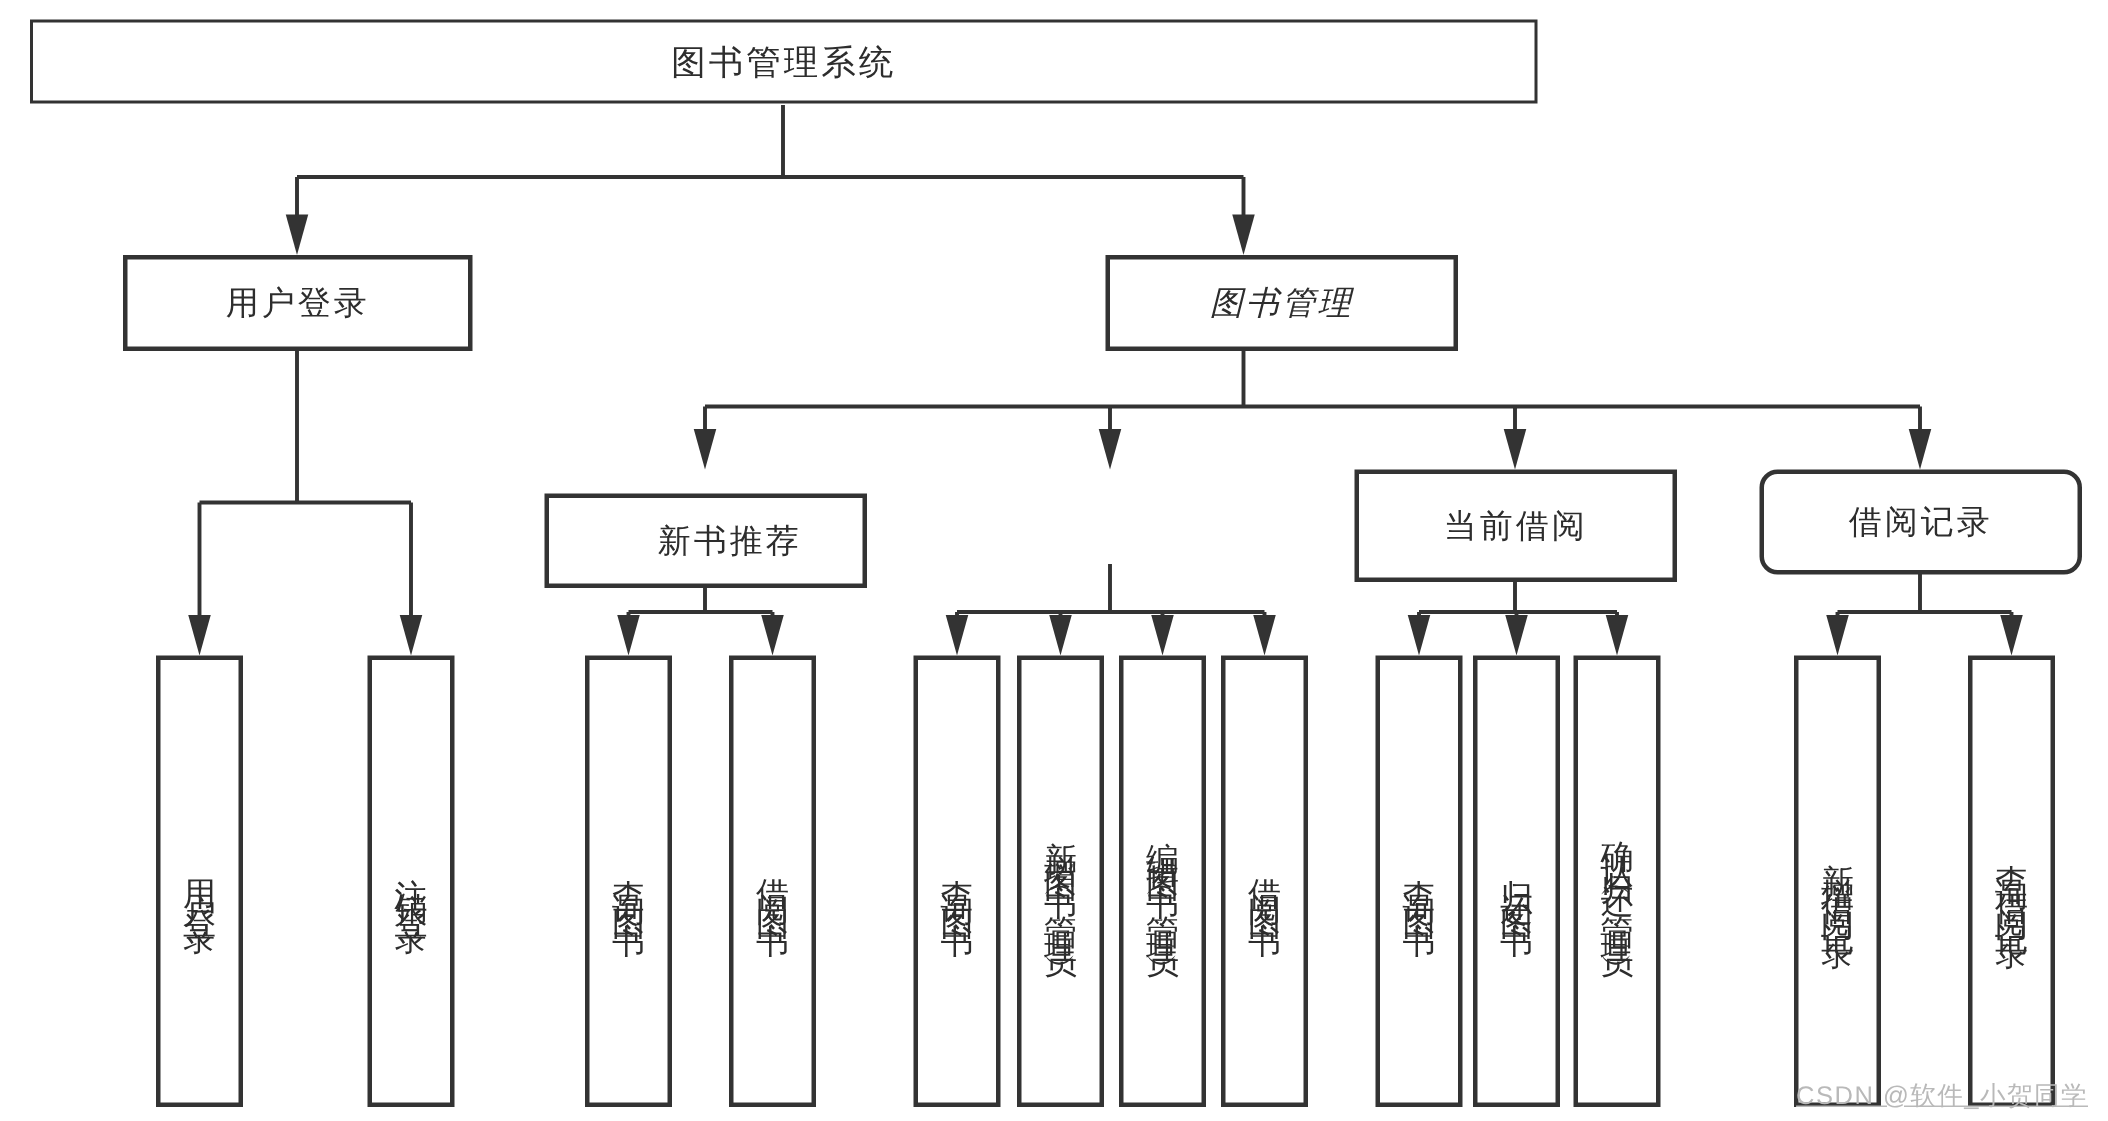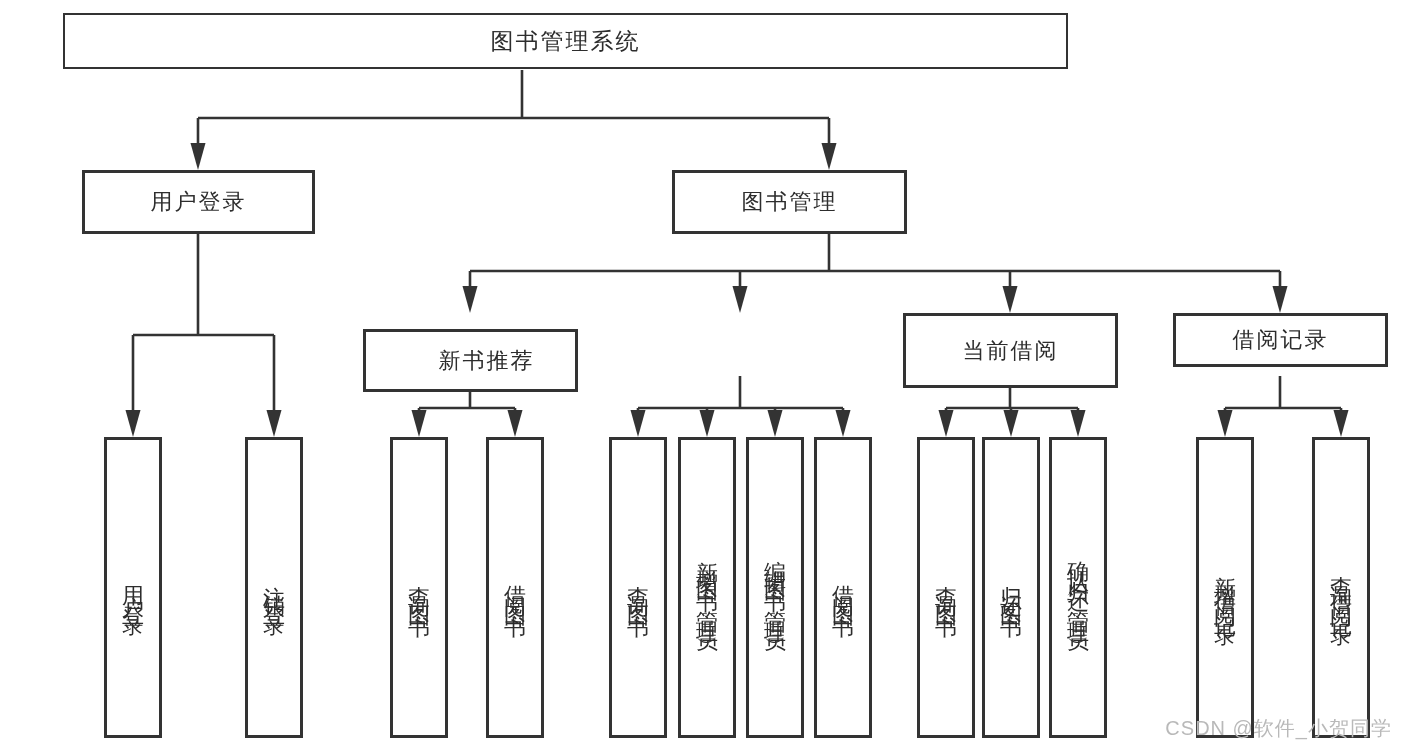--- a/index.html
+++ b/index.html
@@ -14,38 +14,39 @@
   .node{
     position:absolute;
     box-sizing:border-box;
     background:#ffffff;
     border:3px solid #333333;
     color:#2d2d2d;
     display:flex;align-items:center;justify-content:center;
     z-index:2;
   }
   .hbox{font-size:22px;letter-spacing:2px;white-space:nowrap;}
-  .root{border-width:2px;font-size:23px;margin-left:43px;}
+  .root{border-width:2px;font-size:23px;}
   .leaf span{
     display:block;
     writing-mode:vertical-rl;
     text-orientation:mixed;
     font-size:22px;
     letter-spacing:10px;
     line-height:1;
     white-space:nowrap;
   }
   .watermark{
     position:absolute;
     right:13px;bottom:5px;
-    font-size:20px;
+    font-size:17px;
     color:#b9b9b9;
     letter-spacing:1px;
     z-index:3;
     white-space:nowrap;
+    text-decoration:underline;
   }
 </style>
 </head>
 <body>
 
 <div class="canvas">
 
   <svg class="wires" width="1405" height="747" viewBox="0 0 1405 747">
     <g stroke="#333333" stroke-width="2.6" fill="none">
       <path d="M522,70 V118 M198,118 H829 M198,118 V148 M829,118 V148"></path>
@@ -79,31 +80,31 @@
     </g>
   </svg>
 
   <div class="node hbox root" style="left:20px;top:13px;width:1005px;height:56px;">
     <span>图书管理系统</span>
   </div>
 
   <div class="node hbox" style="left:82px;top:170px;width:233px;height:64px;">
     <span>用户登录</span>
   </div>
-  <div class="node hbox" style="left:672px;top:170px;width:235px;height:64px;">
+  <div class="node hbox" style="left:737px;top:170px;width:235px;height:64px;font-style:italic;">
     <span>图书管理</span>
   </div>
 
   <div class="node hbox" style="left:363px;top:329px;width:215px;height:63px;padding-left:32px;">
     <span>新书推荐</span>
   </div>
   <div class="node hbox" style="left:903px;top:313px;width:215px;height:75px;">
     <span>当前借阅</span>
   </div>
-  <div class="node hbox" style="left:1173px;top:313px;width:215px;height:54px;">
+  <div class="node hbox" style="left:1173px;top:313px;width:215px;height:70px;border-radius:12px;">
     <span>借阅记录</span>
   </div>
 
   <div class="node leaf" style="left:104px;top:437px;width:58px;height:301px;">
     <span>用户登录</span>
   </div>
   <div class="node leaf" style="left:245px;top:437px;width:58px;height:301px;">
     <span>注销登录</span>
   </div>
 

